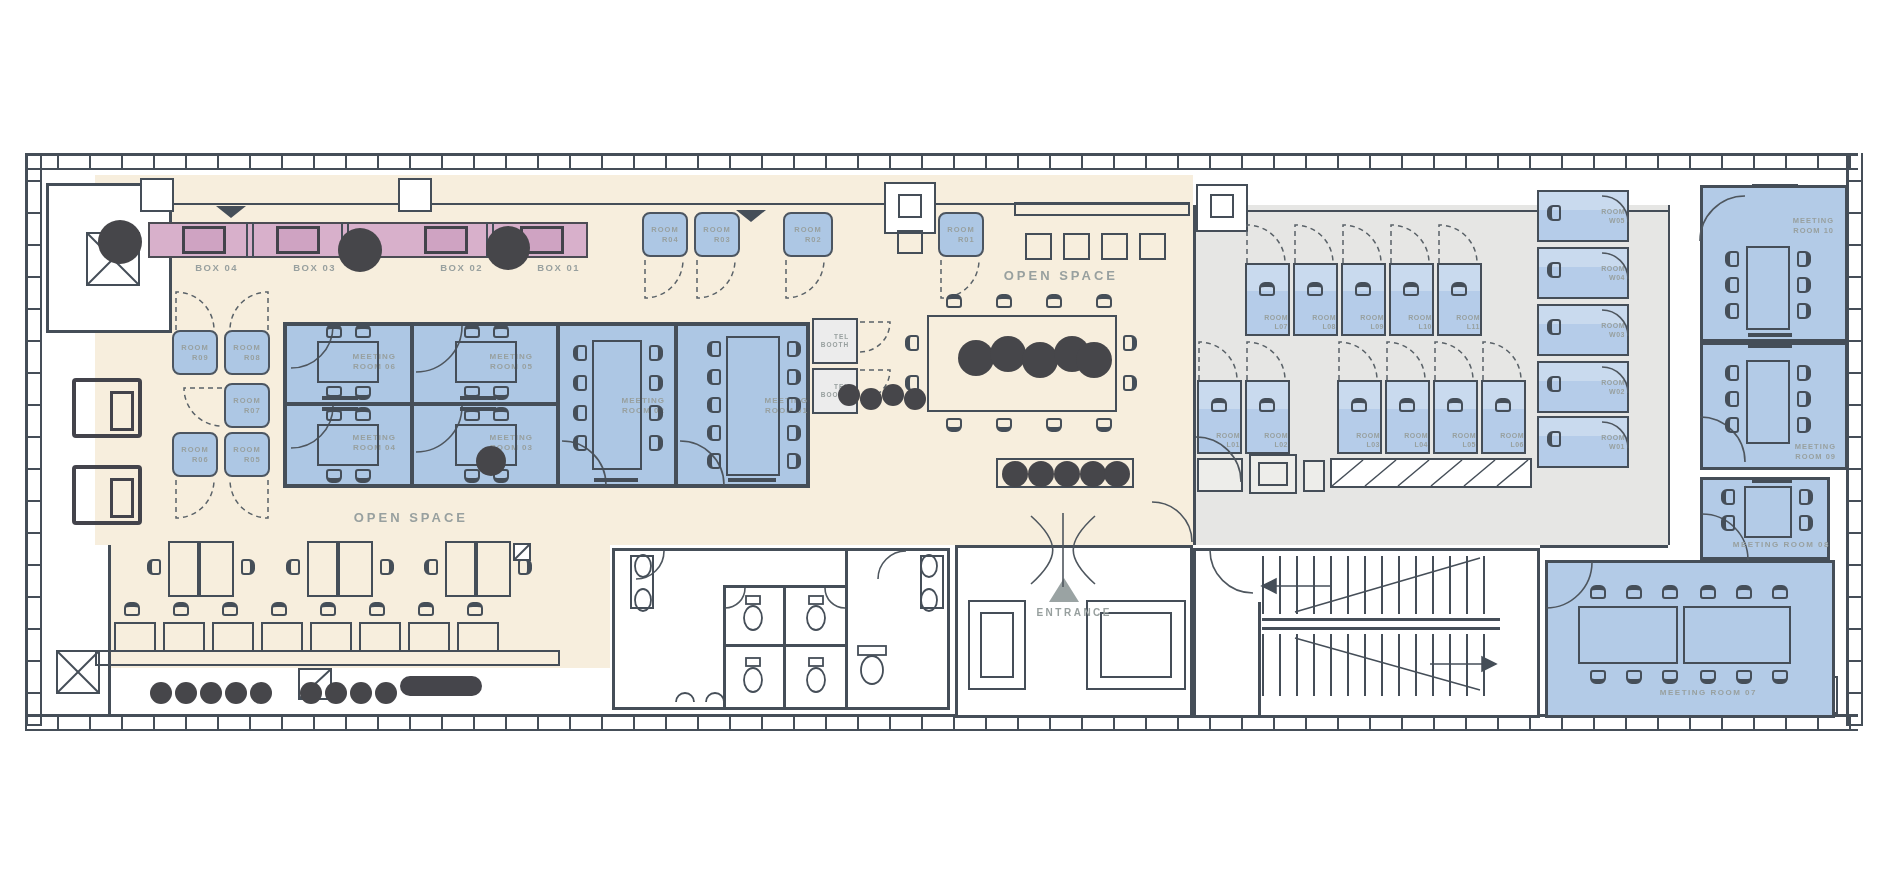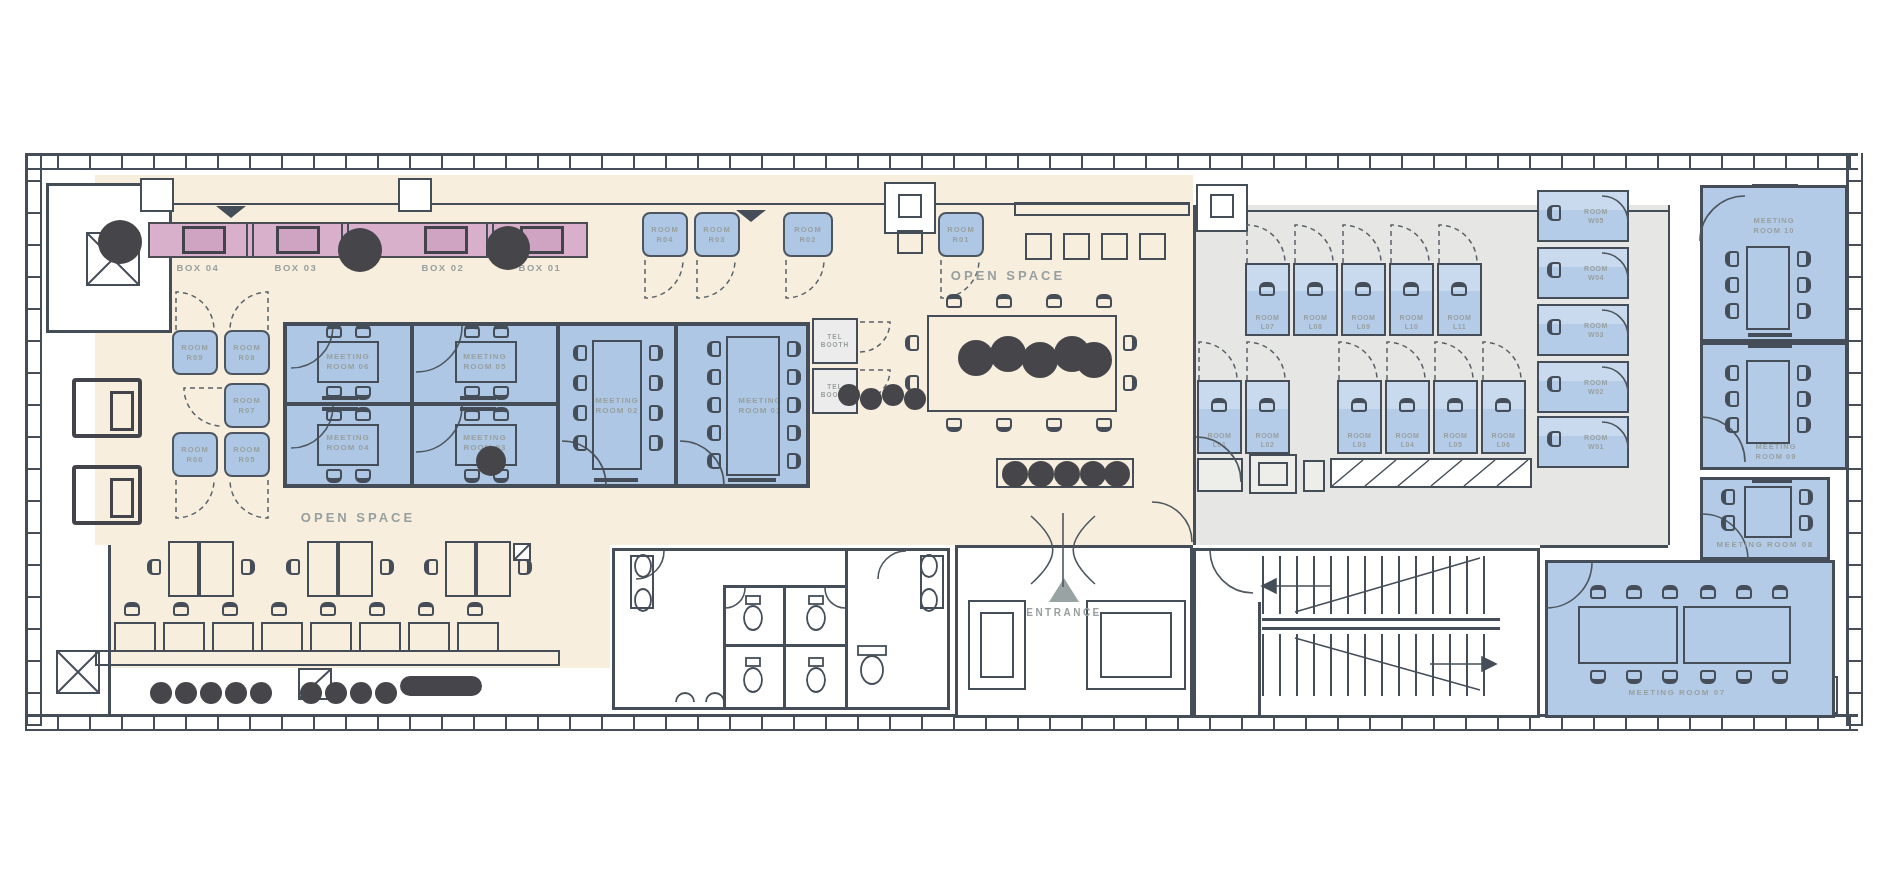--- a/index.html
+++ b/index.html
@@ -22,21 +22,21 @@
   .mroom{position:absolute;background:#b3cbe7;border:3px solid #454e58;box-sizing:border-box}
   .focus{position:absolute;background:linear-gradient(#c9daee 0 38%,#b5cce9 38%);
          border:2px solid #454e58;box-sizing:border-box}
   .booth{position:absolute;background:#ececec;border:2px solid #454e58;box-sizing:border-box;
          display:flex;align-items:center;justify-content:center}
   .pinkbar{position:absolute;background:#d8b0cb;border:2px solid #4c4c54;box-sizing:border-box}
   .psofa{position:absolute;background:#cfa3c2;border:3px solid #43434b;box-sizing:border-box}
   .sofa{position:absolute;border:4px solid #43434b;border-radius:4px;box-sizing:border-box}
   .sofa>div{position:absolute;left:55%;top:18%;width:38%;height:76%;border:3px solid #43434b;box-sizing:border-box}
   .lbl{position:absolute;color:#98a09f;font-weight:bold;text-transform:uppercase;
-       white-space:pre-line;text-align:center;letter-spacing:1px;line-height:1.3}
+       white-space:pre-line;text-align:right;letter-spacing:1px;line-height:1.3}
   .fr{position:absolute;left:0;right:0;bottom:3px;font-size:7px;letter-spacing:.5px}
   .wr{position:absolute;right:2px;top:50%;transform:translateY(-50%);width:58px;font-size:7px;letter-spacing:.5px}
   .ch{position:absolute;width:16px;height:14px;border:2px solid #454e58;border-top-width:5px;
       border-radius:6px 6px 3px 3px;box-sizing:border-box}
   .tbl{position:absolute;border:2px solid #454e58;box-sizing:border-box}
   .tblc{position:absolute;border:2px solid #454e58;background:#f7eedd;box-sizing:border-box}
   .stool{position:absolute;width:27px;height:27px;border:2px solid #454e58;box-sizing:border-box}
   .dot{position:absolute;background:#46464a;border-radius:50%}
   .hedge{position:absolute;background:#45454b;border-radius:10px}
   .stairs{position:absolute;background:repeating-linear-gradient(90deg,#454e58 0 2px,transparent 2px 17px)}

